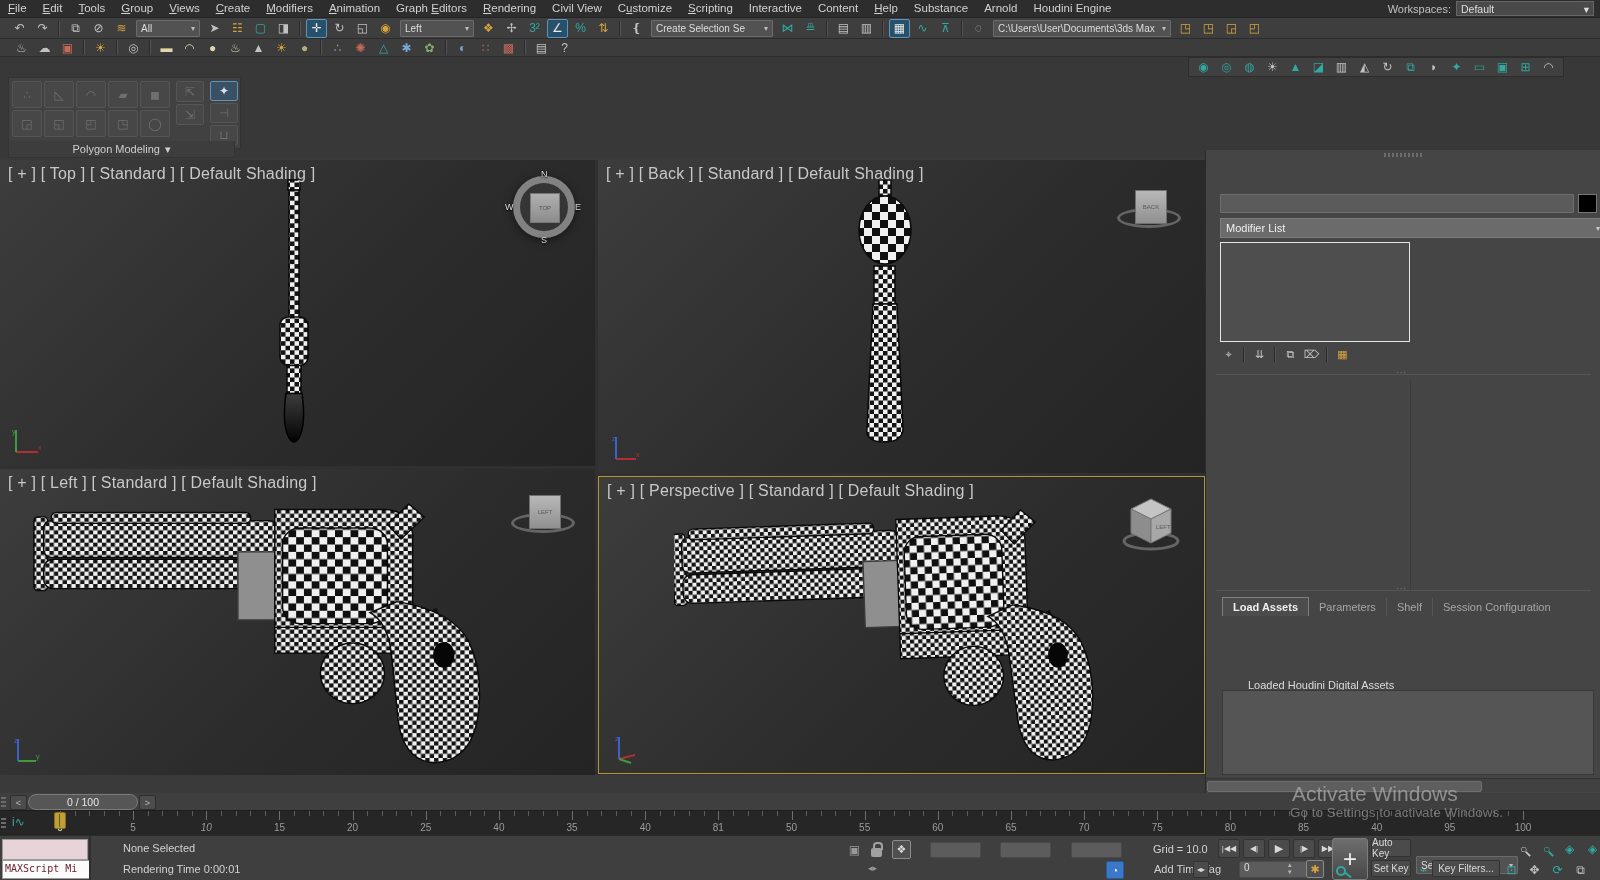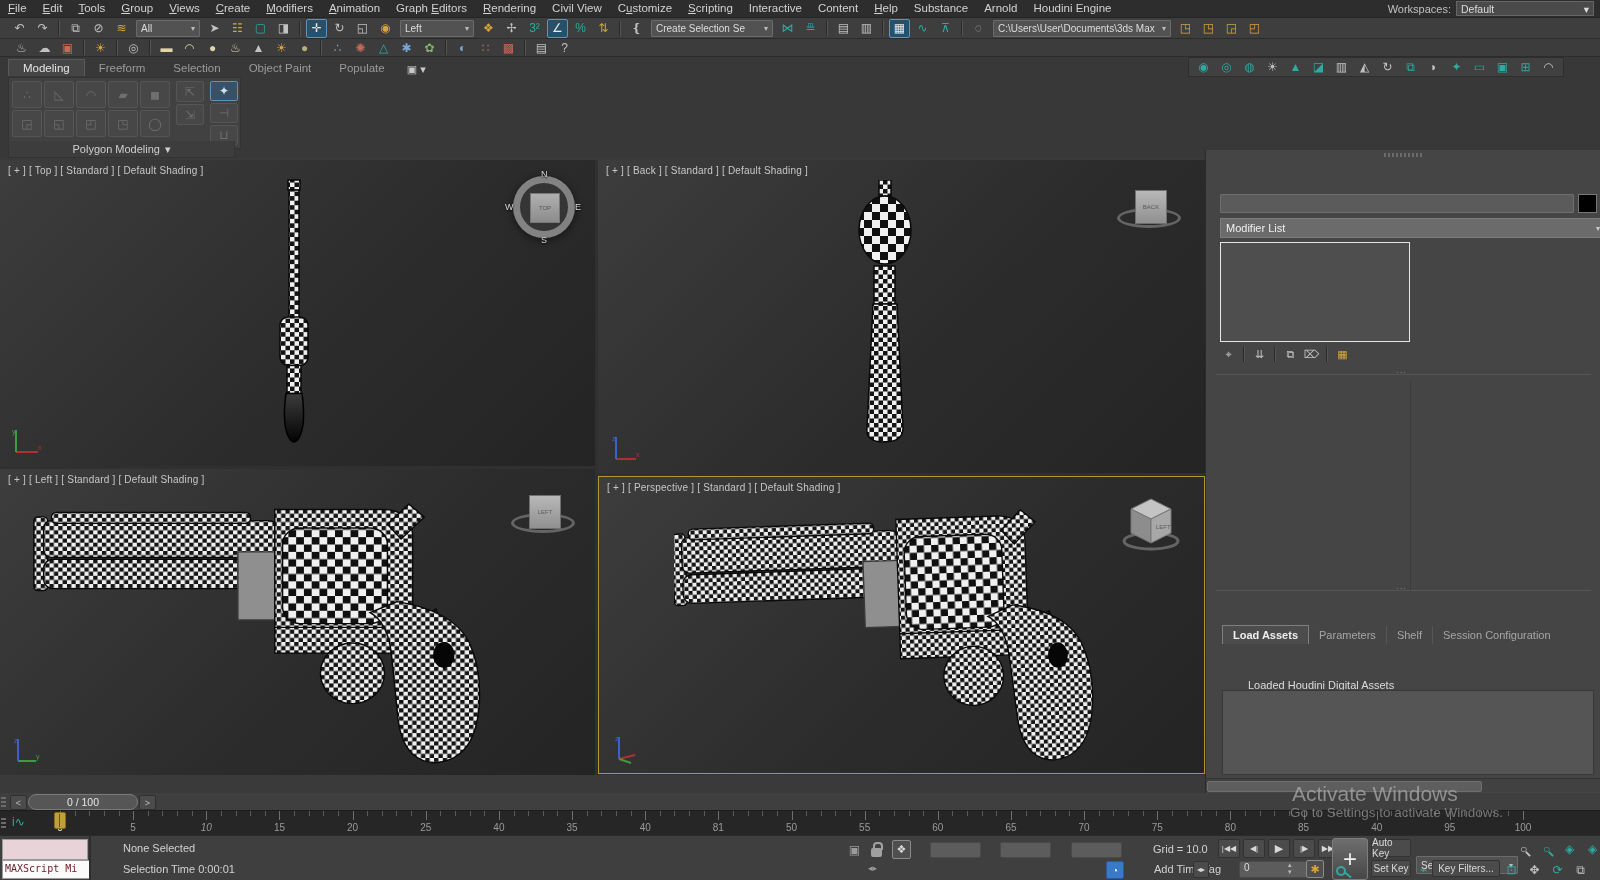--- a/index.html
+++ b/index.html
@@ -52,21 +52,21 @@
   #polyFooter{position:absolute;left:8px;top:84px;width:225px;height:16px;background:#3d3d3d;
               border:1px solid #333;border-top:none;display:flex;align-items:center;justify-content:center;
               color:#cfcfcf;gap:5px;font-size:11px;}
   
   #vpArea{position:absolute;left:0;top:160px;width:1205px;height:615px;background:#303030;}
   .vp{position:absolute;background:linear-gradient(135deg,#3d3d3d 0%,#2c2c2c 55%,#242424 100%);overflow:hidden;}
   #vpTop{left:0;top:0;width:595px;height:306px;}
   #vpBack{left:598px;top:0;width:607px;height:313px;}
   #vpLeft{left:0;top:309px;width:595px;height:306px;}
   #vpPersp{left:598px;top:316px;width:605px;height:296px;border:1px solid #b5952f;}
-  .vp-label{position:absolute;left:8px;top:5px;color:#c8c8c8;font-size:10px;letter-spacing:.2px;z-index:5;}
+  .vp-label{position:absolute;left:8px;top:5px;color:#c8c8c8;font-size:16px;letter-spacing:.2px;z-index:5;}
   
   .compass{position:absolute;right:16px;top:12px;width:70px;height:70px;z-index:4;}
   .compass .ringc{position:absolute;left:4px;top:4px;width:48px;height:48px;border-radius:50%;
      border:7px solid rgba(145,145,145,.85);background:rgba(70,70,70,.4);box-shadow:0 2px 8px rgba(0,0,0,.5);}
   .compass .face{position:absolute;left:21px;top:21px;width:28px;height:28px;background:linear-gradient(#b0b0b0,#8c8c8c);
      border:1px solid #777;display:flex;align-items:center;justify-content:center;font-size:6px;color:#555;}
   .cl{position:absolute;font-size:9px;color:#d8d8d8;text-shadow:0 1px 2px #000;}
   .cln{left:32px;top:-3px;} .cls{left:32px;top:63px;} .clw{left:-4px;top:30px;} .cle{left:66px;top:30px;}
   .flatcube{position:absolute;width:30px;height:32px;background:linear-gradient(#b8b8b8,#909090);
      border:1px solid #6f6f6f;display:flex;align-items:center;justify-content:center;
@@ -87,21 +87,21 @@
   #modListDD{position:absolute;left:14px;top:68px;width:374px;height:18px;background:#6b6b6b;
              border:1px solid #7c7c7c;display:flex;align-items:center;justify-content:space-between;
              padding:0 5px;color:#f0f0f0;font-size:11px;}
   #stackBox{position:absolute;left:14px;top:92px;width:188px;height:98px;background:#4e4e4e;
             border:1px solid #e6e6e6;}
   #stackIcons{position:absolute;left:12px;top:196px;display:flex;align-items:center;}
   .rollSep{position:absolute;left:10px;width:375px;border-top:1px solid #565656;}
   .rollSep:after{content:"···";position:absolute;left:48%;top:-7px;color:#8a8a8a;font-size:8px;letter-spacing:1px;}
   #panelVLine{position:absolute;left:204px;top:230px;height:212px;border-left:1px solid #3c3c3c;}
   
-  #hTabs{position:absolute;left:16px;top:447px;display:flex;align-items:flex-end;margin-top:28px;}
+  #hTabs{position:absolute;left:16px;top:447px;display:flex;align-items:flex-end;}
   .htab{padding:3px 10px;font-size:11px;color:#a6a6a6;border-right:1px solid #565656;}
   .htab:last-child{border-right:none;}
   .htab.active{background:#4c4c4c;border:1px solid #7e7e7e;border-bottom:none;color:#efefef;font-weight:bold;}
   #assetBox{position:absolute;left:16px;top:466px;width:370px;height:57px;border:1px solid #5c5c5c;background:#484848;}
   #assetLabel{position:absolute;left:9px;top:5px;color:#dcdcdc;}
   #assetInput{position:absolute;left:9px;top:19px;width:350px;height:17px;background:#6a6a6a;border:1px solid #7a7a7a;}
   #loadedLabel{position:absolute;left:16px;top:529px;color:#dcdcdc;}
   #loadedBox{position:absolute;left:16px;top:540px;width:370px;height:83px;background:#555555;border:1px solid #383838;}
   #hScroll{position:absolute;left:0px;top:628px;width:395px;height:13px;background:#414141;border-top:1px solid #333;}
   #hScroll .thumb{position:absolute;left:1px;top:2px;width:273px;height:9px;background:#5e5e5e;
@@ -297,28 +297,20 @@
       <div class="tsep"></div>
       <span class="icn blue">◐</span>
       <span class="icn red">∷</span>
       <span class="icn red">▩</span>
       <div class="tsep"></div>
       <span class="icn">▤</span>
       <span class="icn">?</span>
     </div>
 
   <div id="ribbon">
-    <div id="rtabs">
-        <div class="rtab active">Modeling</div>
-        <div class="rtab">Freeform</div>
-        <div class="rtab">Selection</div>
-        <div class="rtab">Object Paint</div>
-        <div class="rtab">Populate</div>
-        <div id="rcam">▣ ▾</div>
-      </div>
     <div id="ribbonStrip">
         <span class="icn teal">◉</span>
         <span class="icn teal">◎</span>
         <span class="icn teal">◍</span>
         <span class="icn">☀</span>
         <span class="icn teal">▲</span>
         <span class="icn teal">◪</span>
         <span class="icn">▥</span>
         <span class="icn">◭</span>
         <span class="icn">↻</span>
@@ -642,21 +634,21 @@
         <div class="tick-num" style="left: 1523px;">100</div>
       </div>
     <div id="frMarker" style="left: 54px;"></div>
   </div>
 
   <div id="statusBar">
     <div id="listenerPink"></div>
     <div id="listenerWhite">MAXScript Mi</div>
     <div id="lsplit"></div>
     <div class="sbtext" style="left:97px;top:6px">None Selected</div>
-    <div class="sbtext" style="left:97px;top:27px">Selection Time  0:00:01</div>
+    <div class="sbtext" style="left:97px;top:27px">Rendering Time  0:00:01</div>
 
     <span class="icn" style="position:absolute;left:843px;top:4px;color:#9a9a9a">▣</span>
     <div class="lockb" style="left:871px;top:12px"></div>
     <div class="sqbtn" style="left:892px;top:4px;width:17px;height:17px">❖</div>
     <div class="sbtext" style="left:916px;top:7px">X:</div>
     <div class="sfield" style="left:930px;width:49px"></div>
     <div class="sbtext" style="left:987px;top:7px">Y:</div>
     <div class="sfield" style="left:1000px;width:49px"></div>
     <div class="sbtext" style="left:1058px;top:7px">Z:</div>
     <div class="sfield" style="left:1071px;width:49px"></div>

